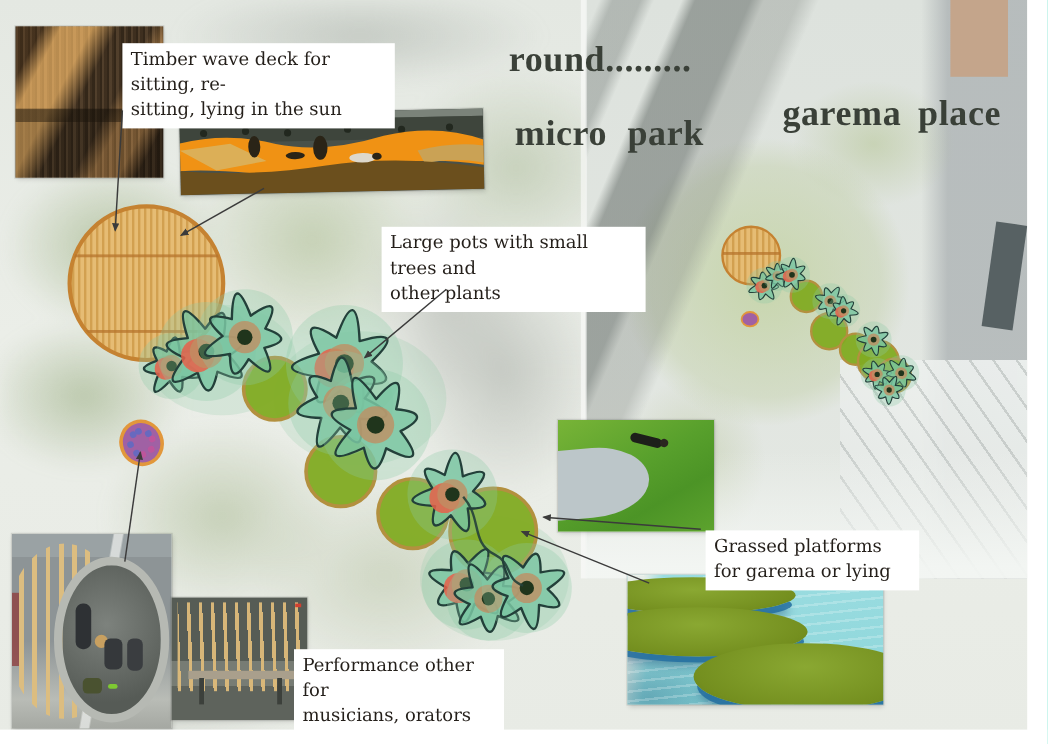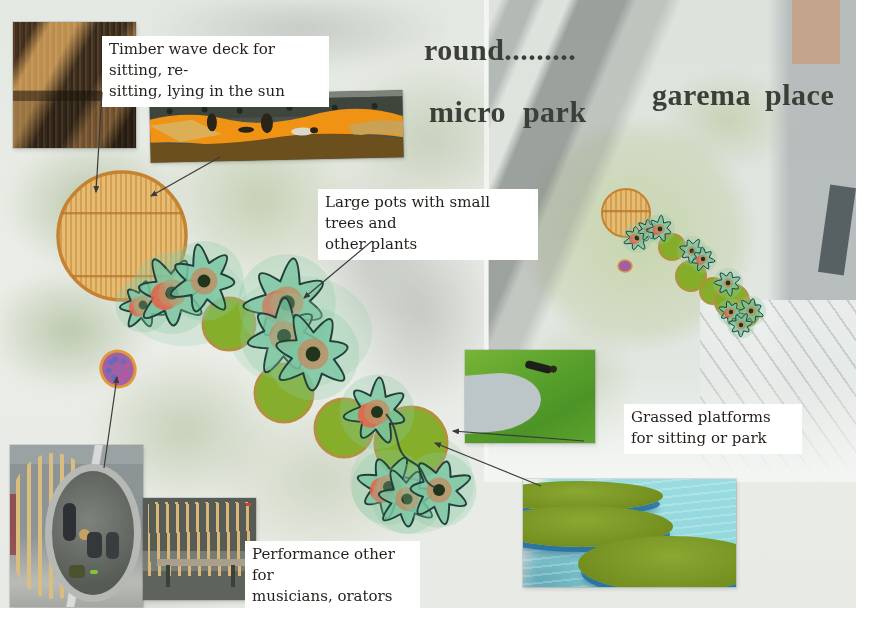--- a/index.html
+++ b/index.html
@@ -87,21 +87,21 @@
   #photo-bench .seat{position:absolute;left:12%;top:60%;width:84%;height:7px;background:#a99f8c;}
   #photo-bench .leg{position:absolute;left:20%;top:66%;width:4px;height:22px;background:#3c403b;}
   #photo-bench .leg2{position:absolute;left:78%;top:66%;width:4px;height:22px;background:#3c403b;}
   #photo-bench .dot{position:absolute;right:5px;top:5px;width:5px;height:3px;background:#d14030;}
 
   
   .textbox{position:absolute;z-index:4;background:#fff;color:#241f1a;
     font-family:"DejaVu Serif",serif;font-size:15px;line-height:21px;padding:3px 8px 5px 7px;}
   #label-timber{left:102px;top:36px;width:212px;}
   #label-pots{left:318px;top:189px;width:205px;}
-  #label-grassed{left:588px;top:404px;width:163px;margin-left:36px;}
+  #label-grassed{left:588px;top:442px;width:163px;}
   #label-performance{left:245px;top:541px;width:160px;}
   .title-text{position:absolute;z-index:4;font-family:Liberation Serif, serif;font-size:30px;
     font-weight:600;letter-spacing:.5px;white-space:nowrap;}
   #title-line1{left:424px;top:33px;}
   #title-l2a{left:429px;top:78px;word-spacing:9px;margin-top:17px;}
   #title-l2b{left:652px;top:78px;word-spacing:6px;}
 
   
   #margin-right{position:absolute;right:0;top:0;width:17px;height:620px;background:#fff;z-index:6;}
   #margin-bottom{position:absolute;left:0;bottom:0;width:873px;height:12px;background:#fff;z-index:6;}
@@ -314,21 +314,21 @@
   <div class="textbox" id="label-timber">
     <div>Timber wave deck for sitting, re-</div>
     <div>sitting, lying in the sun</div>
   </div>
   <div class="textbox" id="label-pots">
     <div>Large pots with small trees and</div>
     <div>other plants</div>
   </div>
   <div class="textbox" id="label-grassed">
     <div>Grassed platforms</div>
-    <div>for sitting or park</div>
+    <div>for garema or lying</div>
   </div>
   <div class="textbox" id="label-performance">
     <div>Performance other for</div>
     <div>musicians, orators  etc</div>
   </div>
 
   <div class="title-text" id="title-line1" style="color: rgb(58, 64, 56);">round.........</div>
   <div class="title-text" id="title-l2a" style="color: rgb(58, 64, 56);">micro park</div>
   <div class="title-text" id="title-l2b" style="color: rgb(58, 64, 56);">garema place</div>
 

